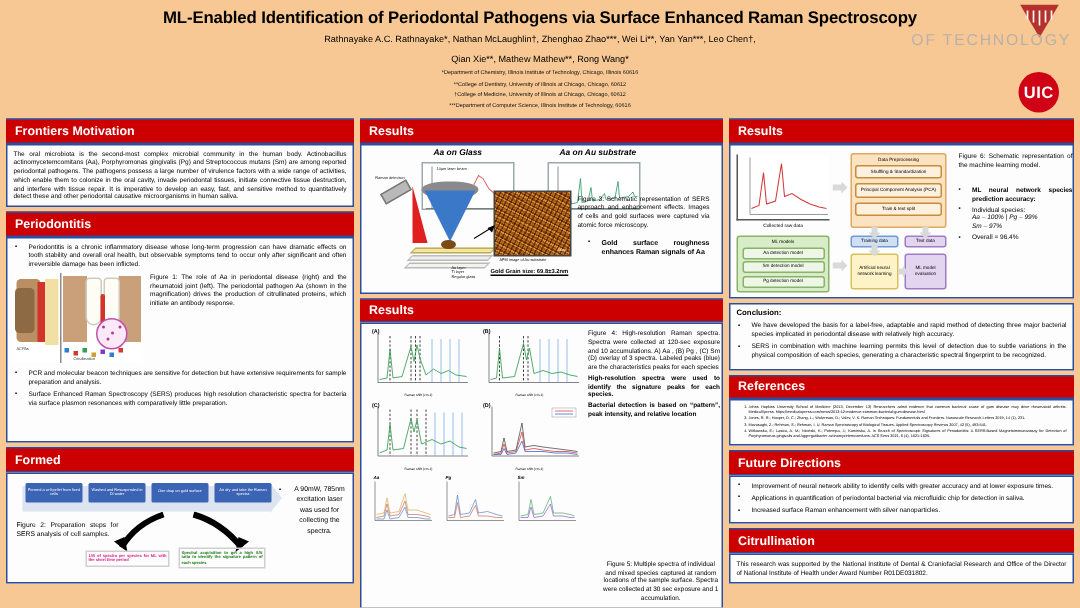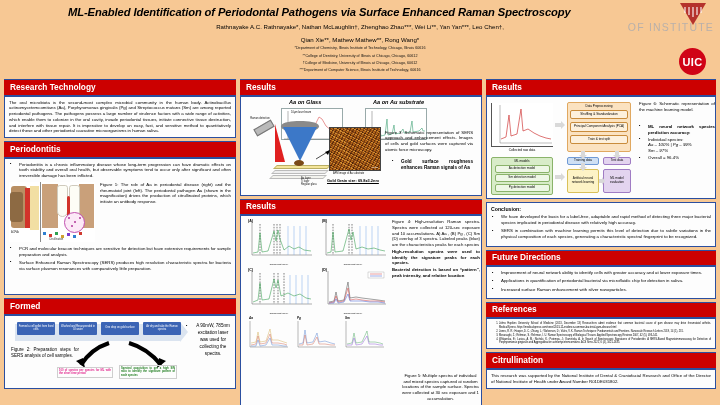--- a/index.html
+++ b/index.html
@@ -17,28 +17,27 @@
     background: #f7c894;
   }
 
   
   .header {
     position: relative;
     height: 79px;
     padding: 3px 6px 0 6px;
   }
   .hdr-title {
-    text-align: left;
+    text-align: center;
     font-weight: bold;
     font-size: 11.2px;
     line-height: 1.25;
     color: #000;
     margin: 2px 62px 0 62px;
     letter-spacing: -0.1px;
-    font-style: italic;
   }
   .hdr-authors {
     text-align: center;
     font-size: 6.1px;
     line-height: 1.42;
     color: #000;
     margin: 4px 90px 0 90px;
   }
   .hdr-affils {
     text-align: center;
@@ -328,31 +327,31 @@
       <polygon points="0,0 26,0 13,22" fill="#b5322c"></polygon>
       <g stroke="#ffffff" stroke-width="1.1">
         <line x1="5" y1="4" x2="5" y2="10"></line>
         <line x1="9" y1="4" x2="9" y2="12"></line>
         <line x1="13" y1="4" x2="13" y2="14"></line>
         <line x1="17" y1="4" x2="17" y2="12"></line>
         <line x1="21" y1="4" x2="21" y2="10"></line>
       </g>
     </svg>
     <div class="iit-logo">
-      <div>OF INSTITUTE</div>
+      <div>OF TECHNOLOGY</div>
     </div>
     <div class="uic-logo">UIC</div>
   </div>
 
   <div class="cols">
 
     <div class="col col-1">
 
       <div>
-        <div class="sec-head">Research Technology</div>
+        <div class="sec-head">Frontiers Motivation</div>
         <div class="sec-body">The oral microbiota is the second-most complex microbial community in the human body. Actinobacillus actinomycetemcomitans (Aa), Porphyromonas gingivalis (Pg) and Streptococcus mutans (Sm) are among reported periodontal pathogens. The pathogens possess a large number of virulence factors with a wide range of activities, which enable them to colonize in the oral cavity, invade periodontal tissues, initiate connective tissue destruction, and interfere with tissue repair. It is imperative to develop an easy, fast, and sensitive method to quantitatively detect these and other periodontal causative microorganisms in human saliva.</div>
       </div>
 
       <div style="display:flex;flex-direction:column;flex:1 1 auto;">
         <div class="sec-head">Periodontitis</div>
         <div class="sec-body grow">
           <ul class="bul" style="margin-bottom:0;">
             <li>Periodontitis is a chronic inflammatory disease whose long-term progression can have dramatic effects on tooth stability and overall oral health, but observable symptoms tend to occur only after significant and often irreversible damage has been inflicted.</li>
           </ul>
 
@@ -694,43 +693,43 @@
 
       <div class="sec-body">
         <div class="concl-title">Conclusion:</div>
         <ul class="bul">
           <li>We have developed the basis for a label-free, adaptable and rapid method of detecting three major bacterial species implicated in periodontal disease with relatively high accuracy.</li>
           <li>SERS in combination with machine learning permits this level of detection due to subtle variations in the physical composition of each species, generating a characteristic spectral fingerprint to be recognized.</li>
         </ul>
       </div>
 
       <div>
-        <div class="sec-head">Future Directions</div>
-        <div class="sec-body">
-          <ul class="bul">
-            <li>Improvement of neural network ability to identify cells with greater accuracy and at lower exposure times.</li>
-            <li>Applications in quantification of periodontal bacterial via microfluidic chip for detection in saliva.</li>
-            <li>Increased surface Raman enhancement with silver nanoparticles.</li>
-          </ul>
-        </div>
-      </div>
-
-      <div>
         <div class="sec-head">References</div>
         <div class="sec-body refs">
           <ol>
             <li>Johns Hopkins University School of Medicine (2013, December 13) Researchers admit evidence that common bacterial cause of gum disease may drive rheumatoid arthritis. MedicalXpress. https://medicalxpress.com/news/2013-12-evidence-common-bacterial-gum-disease.html</li>
             <li>Jones, R. R.; Hooper, D. C.; Zhang, L.; Wolverson, D.; Valev, V. K. Raman Techniques: Fundamentals and Frontiers. Nanoscale Research Letters 2019, 14 (1), 231.</li>
             <li>Movasaghi, Z.; Rehman, S.; Rehman, I. U. Raman Spectroscopy of Biological Tissues. Applied Spectroscopy Reviews 2007, 42 (5), 493-541.</li>
             <li>Witkowska, E.; Lasica, A. M.; Niciński, K.; Potempa, J.; Kamińska, A. In Search of Spectroscopic Signatures of Periodontitis: A SERS-Based Magnetoimmunoassay for Detection of Porphyromonas gingivalis and Aggregatibacter actinomycetemcomitans. ACS Sens 2021, 6 (4), 1621-1635.</li>
           </ol>
         </div>
       </div>
 
       <div>
+        <div class="sec-head">Future Directions</div>
+        <div class="sec-body">
+          <ul class="bul">
+            <li>Improvement of neural network ability to identify cells with greater accuracy and at lower exposure times.</li>
+            <li>Applications in quantification of periodontal bacterial via microfluidic chip for detection in saliva.</li>
+            <li>Increased surface Raman enhancement with silver nanoparticles.</li>
+          </ul>
+        </div>
+      </div>
+
+      <div>
         <div class="sec-head">Citrullination</div>
         <div class="sec-body ack">This research was supported by the National Institute of Dental &amp; Craniofacial Research and Office of the Director of National Institute of Health under Award Number R01DE031802.</div>
       </div>
 
     </div>
   </div>
 
 </div>
 
 </body></html>

